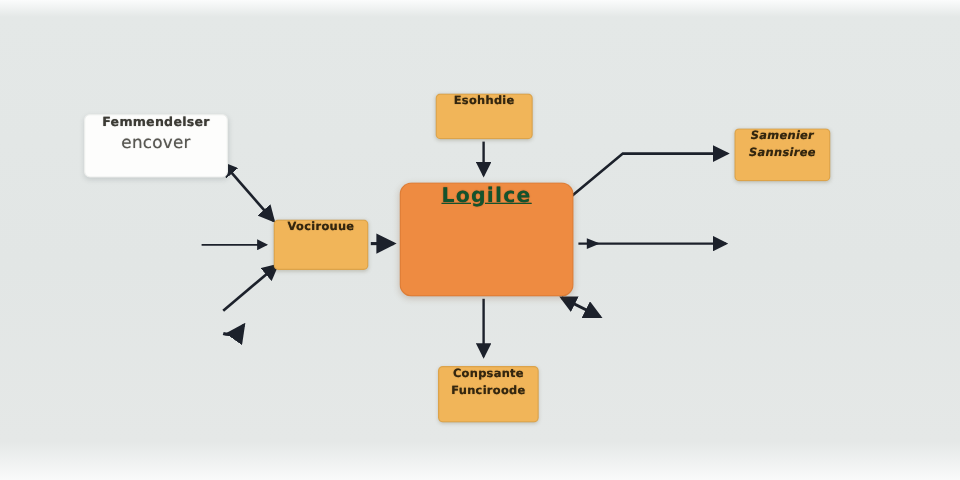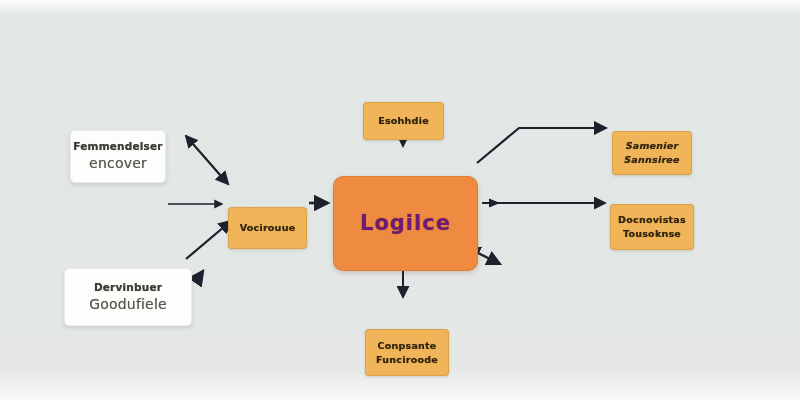--- a/index.html
+++ b/index.html
@@ -3,47 +3,48 @@
 <meta charset="utf-8">
 <style>
   html,body{margin:0;padding:0;}
   body{font-family:"DejaVu Sans","Liberation Sans",sans-serif;}
   #stage{
     position:relative;width:800px;height:400px;overflow:hidden;
     background:linear-gradient(180deg,#fbfcfc 0%,#e4e8e7 3.5%,#e2e6e5 55%,#e5e8e7 92%,#f9fafa 100%);
   }
   #arrow-layer{position:absolute;left:0;top:0;width:800px;height:400px;pointer-events:none;}
   .node{
-    position:absolute;display:flex;flex-direction:column;align-items:center;justify-content:center;
-    text-align:center;box-sizing:border-box;line-height:1.25;margin-top:24px;
+    position:absolute;display:flex;flex-direction:column;align-items:center;
+    text-align:center;box-sizing:border-box;line-height:1.25;
   }
   .node .l1,.node .l2{display:block;}
   .white-box{
     background:#fdfdfc;border-radius:5px;border:1px solid #eceeec;
     box-shadow:0 2px 4px rgba(80,90,95,.18);
     color:#3c3b35;font-weight:600;font-size:10.5px;letter-spacing:.2px;
     text-shadow:0 0 .7px rgba(40,40,35,.65);
   }
   .white-box .l2{font-size:14px;font-weight:500;margin-top:2px;opacity:.85;}
   .amber-box{
     background:#f1b559;border-radius:4px;border:1px solid rgba(160,110,30,.25);
     box-shadow:0 1px 3px rgba(90,80,50,.22);
     color:#33260f;font-weight:700;font-size:9.5px;letter-spacing:.25px;
     text-shadow:0 0 .7px rgba(40,25,5,.7);
   }
   .amber-box.light{background:#f2c86d;}
   .amber-box .l2{margin-top:2px;}
   .central-box{
     background:#ee8b41;border-radius:10px;border:1px solid rgba(170,85,25,.25);
     box-shadow:0 2px 5px rgba(110,70,30,.22);
-    color:#701a75;font-weight:700;font-size:21px;letter-spacing:1px;
+    color:#14532d;font-weight:700;font-size:17px;letter-spacing:1px;
     text-shadow:0 0 1px rgba(60,25,5,.6);
+    text-decoration:underline;
   }
   
-  #n-input-top    {left:70px;  top:106px; width:96px; height:53px;}
+  #n-input-top    {left:70px;  top:95px; width:120px; height:53px;}
   #n-input-bottom {left:64px;  top:244px; width:128px; height:58px;}
   #n-collector    {left:228px; top:183px; width:79px;  height:42px;}
   #n-logic        {left:333px; top:152px; width:145px; height:95px;}
   #n-top          {left:363px; top:78px;  width:81px;  height:38px;}
   #n-out-tr       {left:612px; top:107px; width:80px;  height:44px;font-style:italic;}
   #n-out-mr       {left:610px; top:180px; width:84px;  height:46px;}
   #n-out-lr       {left:494px; top:262px; width:84px;  height:46px;}
   #n-out-bottom   {left:365px; top:305px; width:84px;  height:47px;}
   .arrow{stroke:#1c212b;fill:none;}
 </style>
@@ -82,46 +83,38 @@
     <path class="arrow" d="M468,248 L500,264" stroke-width="2.4" marker-end="url(#ah)" marker-start="url(#ah-rev)"></path>
 
     <path class="arrow" d="M403,249 L403,297" stroke-width="2" marker-end="url(#ah)"></path>
   </svg>
 
   <div id="n-input-top" class="node white-box">
     <span class="l1">Femmendelser</span>
     <span class="l2">encover</span>
   </div>
 
-  <div id="n-input-bottom" class="node white-box">
-    <span class="l1">Dervinbuer</span>
-    <span class="l2">Goodufiele</span>
-  </div>
 
   <div id="n-collector" class="node amber-box">
     <span class="l1">Vocirouue</span>
   </div>
 
   <div id="n-logic" class="node central-box">
     <span class="l1">Logilce</span>
   </div>
 
   <div id="n-top" class="node amber-box">
     <span class="l1">Esohhdie</span>
   </div>
 
   <div id="n-out-tr" class="node amber-box">
     <span class="l1">Samenier</span>
     <span class="l2">Sannsiree</span>
   </div>
 
-  <div id="n-out-mr" class="node amber-box">
-    <span class="l1">Docnovistas</span>
-    <span class="l2">Tousoknse</span>
-  </div>
 
 
   <div id="n-out-bottom" class="node amber-box">
     <span class="l1">Conpsante</span>
     <span class="l2">Funciroode</span>
   </div>
 
 </div>
 
 </body></html>

